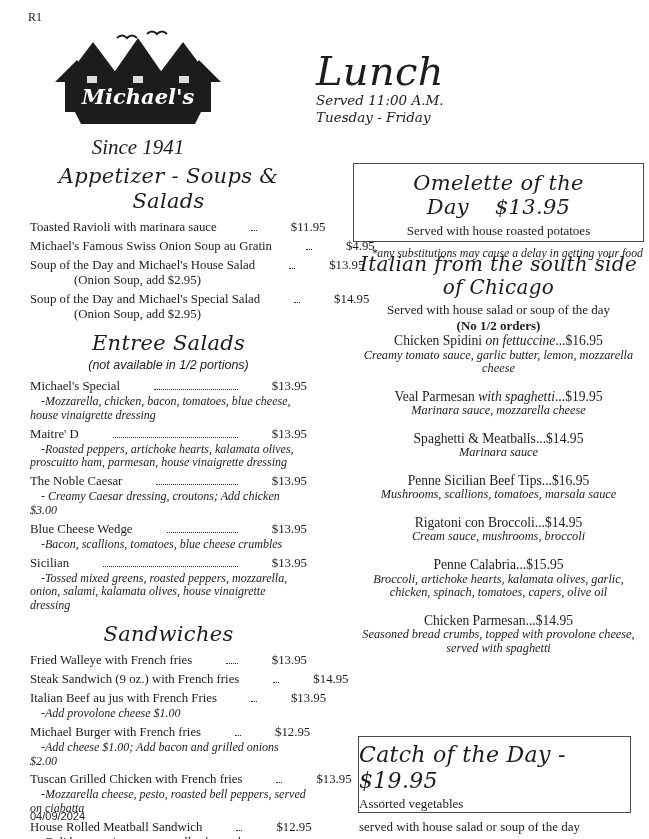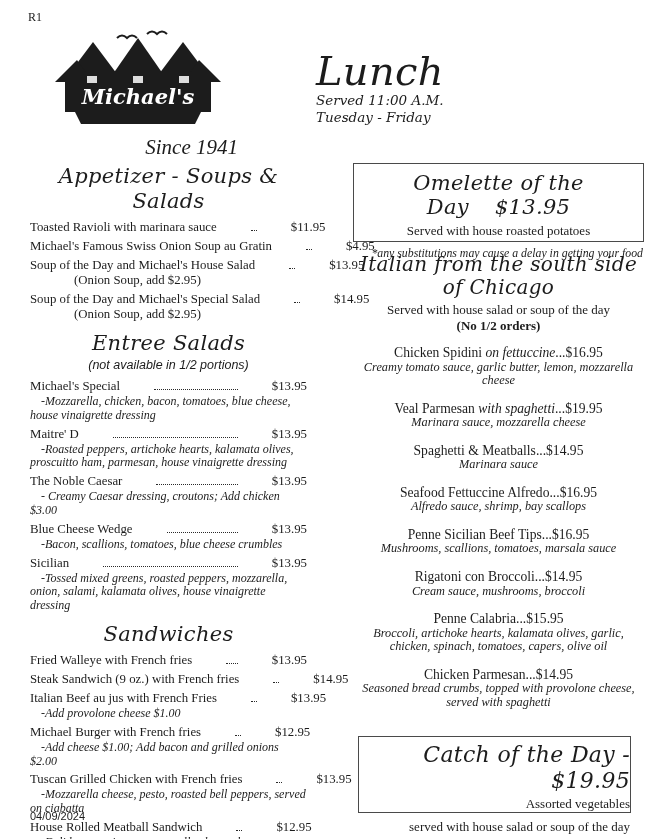--- a/index.html
+++ b/index.html
@@ -7,21 +7,21 @@
   body {
     width: 649px; height: 839px; position: relative;
     font-family: "Liberation Serif", serif; color: #1c1c1c;
     overflow: hidden;
   }
   .script { font-family: "DejaVu Serif", serif; font-style: italic; letter-spacing: .3px; }
 
   .rev { position: absolute; left: 28px; top: 10px; font-size: 12px; }
   .date { position: absolute; left: 30px; top: 810px; font-size: 11px; font-family: "Liberation Sans", sans-serif; }
 
-  .logo-wrap { position: absolute; left: 38px; top: 30px; width: 200px; text-align: right; }
+  .logo-wrap { position: absolute; left: 38px; top: 30px; width: 200px; text-align: center; }
   .logo-svg { display: block; margin: 0 auto; }
   .since { font-style: italic; font-size: 21px; margin-top: 3px; font-family: "Liberation Serif", serif; }
 
   .lunch-wrap { position: absolute; left: 316px; top: 50px; }
   .lunch-title { font-size: 40px; line-height: 42px; }
   .lunch-sub { font-size: 13.5px; line-height: 16.5px; font-family: "DejaVu Serif", serif; font-style: italic; }
 
   
   .left-col { position: absolute; left: 30px; top: 164px; width: 277px; }
   .sec-title { text-align: center; font-size: 21px; line-height: 25px; margin-bottom: 5px; }
@@ -43,28 +43,28 @@
            border: 1px solid #4a4a4a; text-align: center; padding-top: 7px; }
   .o-title { font-size: 21px; line-height: 24px; }
   .o-price { margin-left: 26px; }
   .o-line1 { font-size: 13px; margin-top: 4px; }
   .o-line2 { font-style: italic; font-size: 11.8px; margin-top: 7px; text-align: right; }
 
   .it-sec { position: absolute; top: 253px; left: 0; right: 0; text-align: center; }
   .it-title { font-size: 20px; line-height: 23px; }
   .it-sub1 { font-size: 13px; line-height: 16px; margin-top: 3px; }
   .it-sub2 { font-size: 13px; font-weight: bold; line-height: 15px; }
-  .it-items { margin-top: 12px; }
+  .it-items { }
   .r-item { margin-bottom: 13px; }
   .r-name { font-size: 13.6px; line-height: 15.5px; }
   .r-qual { font-style: italic; }
   .r-desc { font-style: italic; font-size: 12.3px; line-height: 13.6px; }
 
   .c-box { position: absolute; top: 736px; left: 6px; right: 14px; height: 77px;
-           border: 1px solid #4a4a4a; text-align: right; padding-top: 5px; }
+           border: 1px solid #4a4a4a; text-align: left; padding-top: 5px; }
   .c-title { font-size: 22px; line-height: 26px; }
   .c-line1 { font-size: 13px; margin-top: 2px; }
   .c-line2 { font-size: 13px; margin-top: 7px; }
 </style>
 </head>
 <body>
 
 <div class="rev">R1</div>
 
 <div class="logo-wrap">
@@ -254,24 +254,20 @@
       </div>
       <div class="r-item">
         <div class="r-name"><span>Veal Parmesan</span><span class="r-qual"> with spaghetti</span><span>...$19.95</span></div>
         <div class="r-desc">Marinara sauce, mozzarella cheese</div>
       </div>
       <div class="r-item">
         <div class="r-name"><span>Spaghetti &amp; Meatballs</span><span>...$14.95</span></div>
         <div class="r-desc">Marinara sauce</div>
       </div>
       <div class="r-item">
-        <div class="r-name"><span>Seafood Fettuccine Alfredo</span><span>...$16.95</span></div>
-        <div class="r-desc">Alfredo sauce, shrimp, bay scallops</div>
-      </div>
-      <div class="r-item">
         <div class="r-name"><span>Penne Sicilian Beef Tips</span><span>...$16.95</span></div>
         <div class="r-desc">Mushrooms, scallions, tomatoes, marsala sauce</div>
       </div>
       <div class="r-item">
         <div class="r-name"><span>Rigatoni con Broccoli</span><span>...$14.95</span></div>
         <div class="r-desc">Cream sauce, mushrooms, broccoli</div>
       </div>
       <div class="r-item">
         <div class="r-name"><span>Penne Calabria</span><span>...$15.95</span></div>
         <div class="r-desc">Broccoli, artichoke hearts, kalamata olives, garlic, chicken, spinach, tomatoes, capers, olive oil</div>

